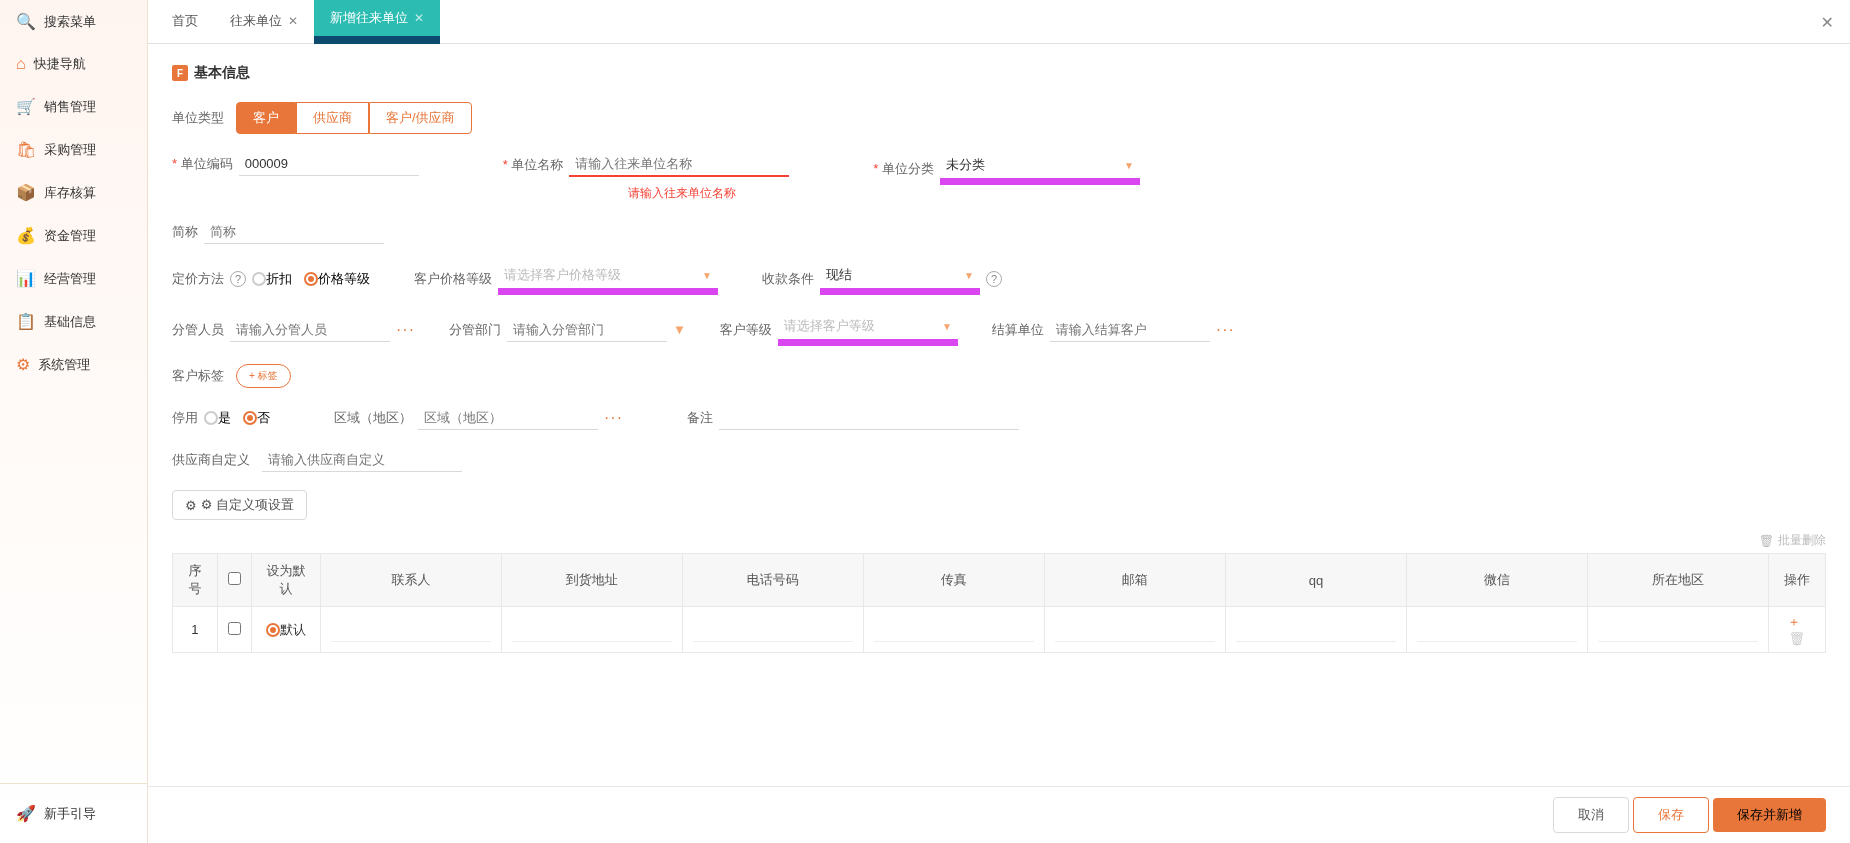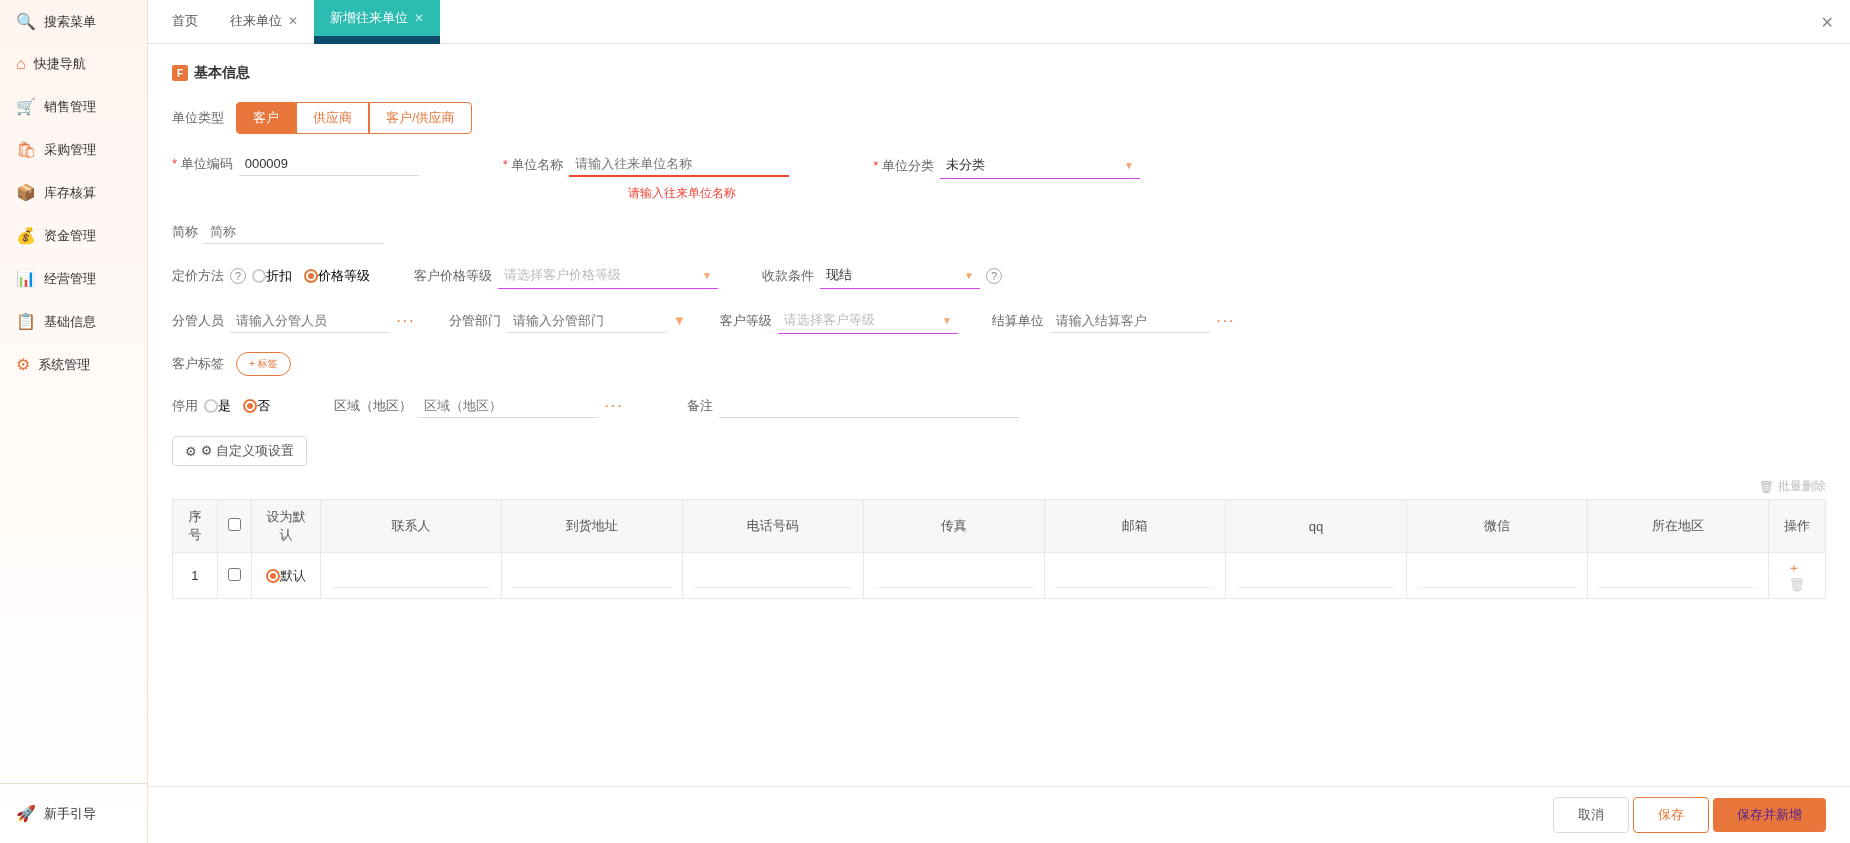--- a/index.html
+++ b/index.html
@@ -149,21 +149,21 @@
       color: #f44336;
       font-size: 12px;
       margin-top: 2px;
     }
 
     .form-select {
       display: flex;
       align-items: center;
       gap: 4px;
       border: none;
-      border-bottom: 1px solid #d946ef;
+      border-bottom: 7px solid #d946ef;
       padding: 4px 6px;
       min-width: 140px;
       cursor: pointer;
       font-size: 13px;
       color: #333;
     }
     .form-select .chevron { color: #f5a56e; font-size: 10px; }
     .form-select .placeholder { color: #bbb; }
 
     
@@ -329,21 +329,21 @@
       color: #e8763a;
       font-size: 13px;
       border-radius: 4px;
       cursor: pointer;
       border: 1px solid #e8763a;
     }
     .btn-save-new {
       padding: 8px 24px;
       border: none;
       background: #e8763a;
-      color: #4c1d95;
+      color: #000000;
       font-size: 13px;
       border-radius: 4px;
       cursor: pointer;
     }
 
     .form-input-name {
       border: none;
       border-bottom: 2px solid #f44336;
       padding: 4px 6px;
       font-size: 13px;
@@ -574,20 +574,24 @@
         <span class="more-dots">···</span>
       </div>
       <div style="width: 40px;"></div>
 
       <div class="col-item">
         <span class="form-label">备注</span>
         <input class="form-input" placeholder="" style="width: 300px;">
       </div>
     </div>
 
+    <div class="form-row">
+      <span class="form-label">供应商自定义</span>
+      <input class="form-input" placeholder="请输入供应商自定义" style="width: 200px;">
+    </div>
 
     <button class="custom-settings-btn">
       <span>⚙</span>
       <span>⚙ 自定义项设置</span>
     </button>
 
     <div class="batch-delete">
       <span>🗑</span>
       <span>批量删除</span>
     </div>

